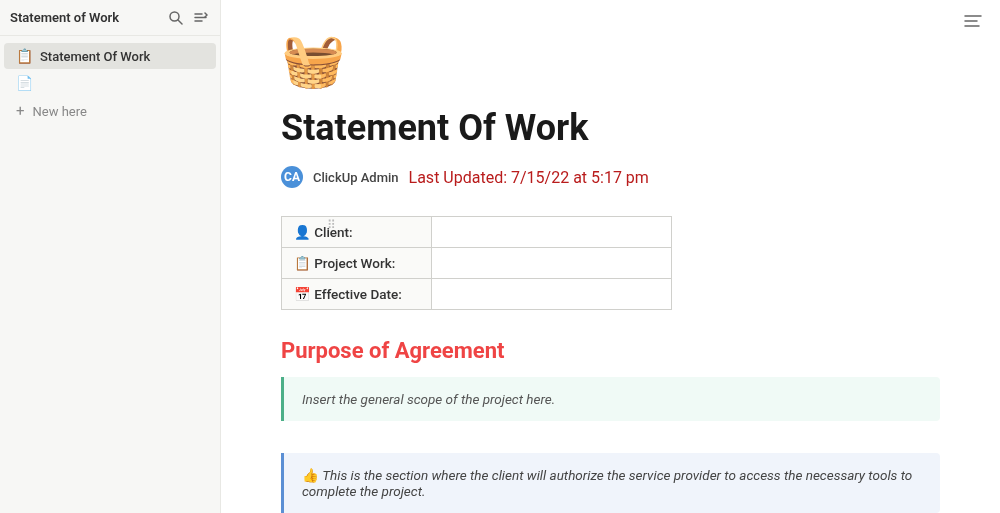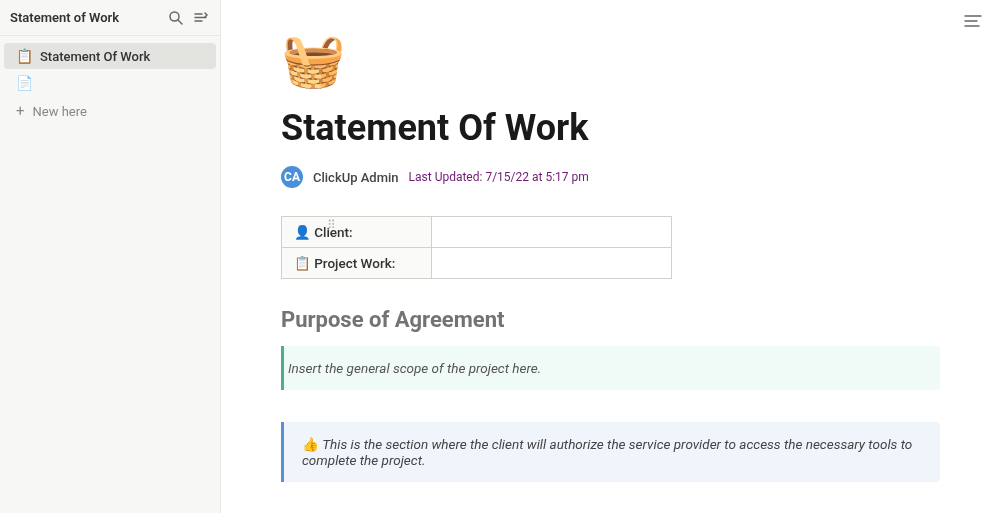--- a/index.html
+++ b/index.html
@@ -124,21 +124,21 @@
       border-radius: 50%;
       background: #4a90d9;
       color: #fff;
       display: flex;
       align-items: center;
       justify-content: center;
       font-size: 12px;
       font-weight: 700;
     }
     #author-name { color: #444; font-weight: 500; font-size: 13px; }
-    #last-updated { font-size: 12px; color: #701a75; }
+    #last-updated { font-size: 16px; color: #b91c1c; }
 
     
     #info-table {
       border-collapse: collapse;
       margin-bottom: 28px;
       min-width: 360px;
     }
     #info-table td {
       border: 1px solid #d0d0cc;
       padding: 7px 12px;
@@ -152,28 +152,28 @@
       width: 150px;
     }
     #info-table td:last-child {
       min-width: 240px;
     }
 
     
     .section-heading {
       font-size: 22px;
       font-weight: 700;
-      color: #737373;
+      color: #ef4444;
       margin-bottom: 14px;
       margin-top: 8px;
     }
     .blockquote-green {
       border-left: 3px solid #4caf88;
       background: #f0faf6;
-      padding: 14px 4px;
+      padding: 14px 18px;
       margin-bottom: 32px;
       border-radius: 0 4px 4px 0;
     }
     .blockquote-green p {
       font-size: 13.5px;
       color: #555;
       font-style: italic;
     }
     .blockquote-blue {
       border-left: 3px solid #5b8fd4;
@@ -268,20 +268,24 @@
       <table id="info-table">
         <tbody>
           <tr>
             <td>👤 Client:</td>
             <td contenteditable="true" style=""></td>
           </tr>
           <tr>
             <td>📋 Project Work:</td>
             <td contenteditable="true" style=""></td>
           </tr>
+          <tr>
+            <td>📅 Effective Date:</td>
+            <td contenteditable="true" style=""></td>
+          </tr>
         </tbody>
       </table>
     </div>
 
     <h2 class="section-heading">Purpose of Agreement</h2>
     <div class="blockquote-green">
       <p>Insert the general scope of the project here.</p>
     </div>
 
     <div class="blockquote-blue">

